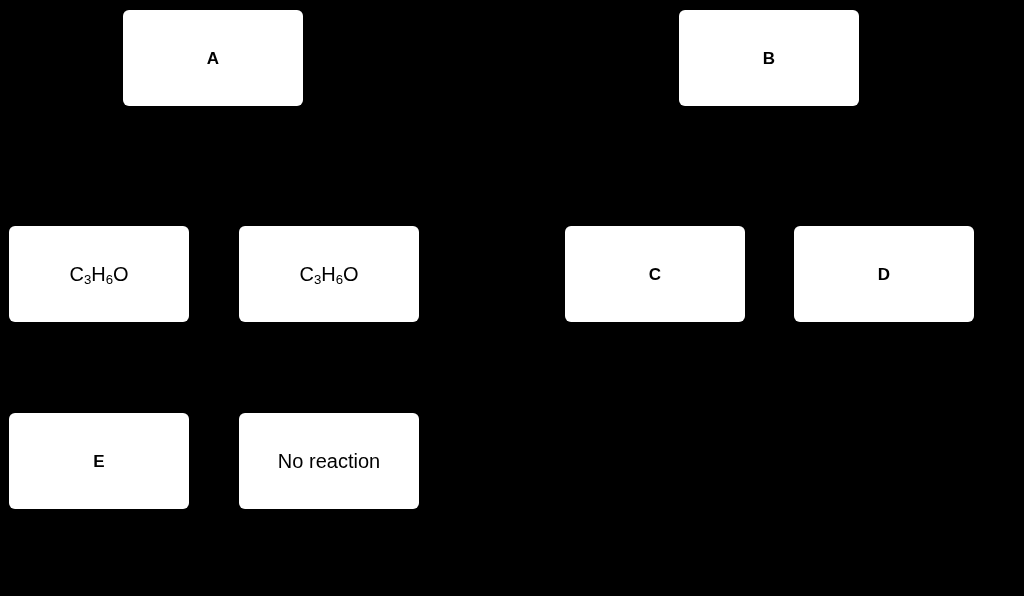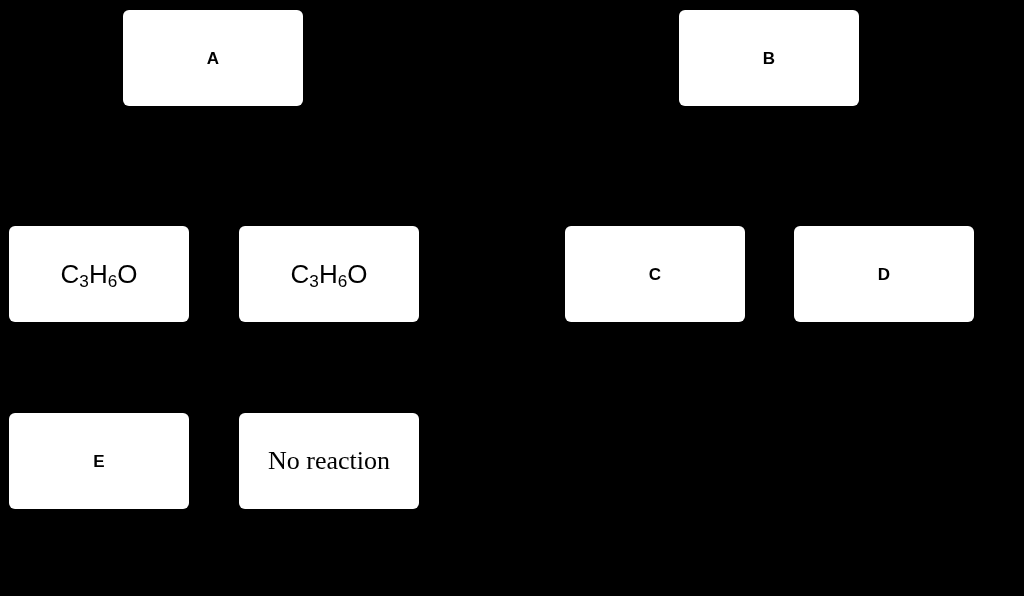--- a/index.html
+++ b/index.html
@@ -38,21 +38,21 @@
   }
   
   .opt-box.is-letter .opt-label {
     font-weight: bold;
     font-size: 17px;
     letter-spacing: 0.2px;
   }
   
   .opt-box.is-text .opt-label {
     font-weight: normal;
-    font-size: 26px;
+    font-size: 20px;
   }
   .opt-box.is-text .opt-label sub {
     font-size: 0.66em;
     vertical-align: baseline;
     position: relative;
     top: 0.22em;
   }
 </style>
 </head>
 <body>
@@ -73,16 +73,16 @@
     </div>
     <div class="opt-box is-letter" style="left: 565px; top: 226px; width: 180px; height: 96px; background: rgb(255, 255, 255); color: rgb(0, 0, 0);">
       <span class="opt-label">C</span>
     </div>
     <div class="opt-box is-letter" style="left: 794px; top: 226px; width: 180px; height: 96px; background: rgb(255, 255, 255); color: rgb(0, 0, 0);">
       <span class="opt-label">D</span>
     </div>
     <div class="opt-box is-letter" style="left: 9px; top: 413px; width: 180px; height: 96px; background: rgb(255, 255, 255); color: rgb(0, 0, 0);">
       <span class="opt-label">E</span>
     </div>
-    <div class="opt-box is-text" style="left: 239px; top: 413px; width: 180px; height: 96px; background: rgb(255, 255, 255); color: rgb(0, 0, 0); font-family: Liberation Serif, serif;">
+    <div class="opt-box is-text" style="left: 239px; top: 413px; width: 180px; height: 96px; background: rgb(255, 255, 255); color: rgb(0, 0, 0);">
       <span class="opt-label">No reaction</span>
     </div>
   </div>
 
 </body></html>

